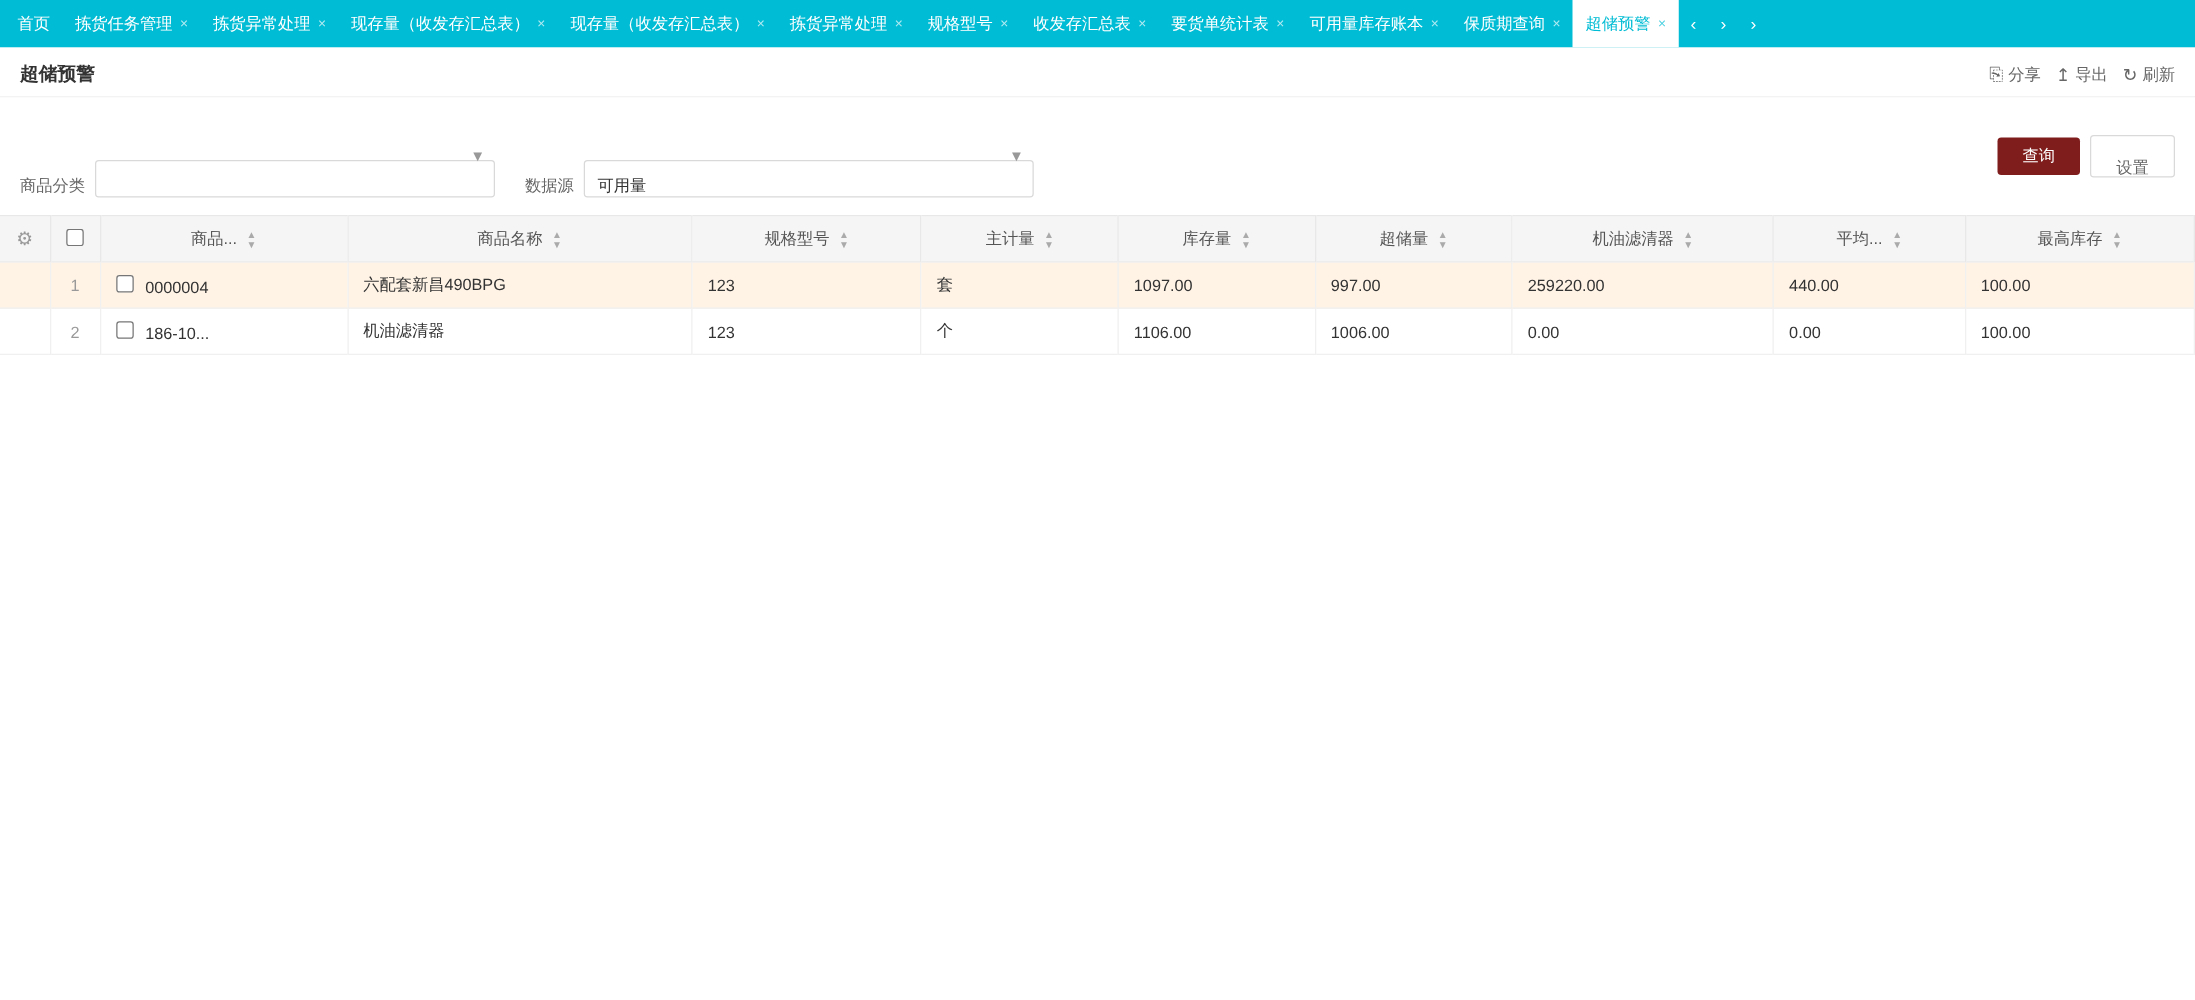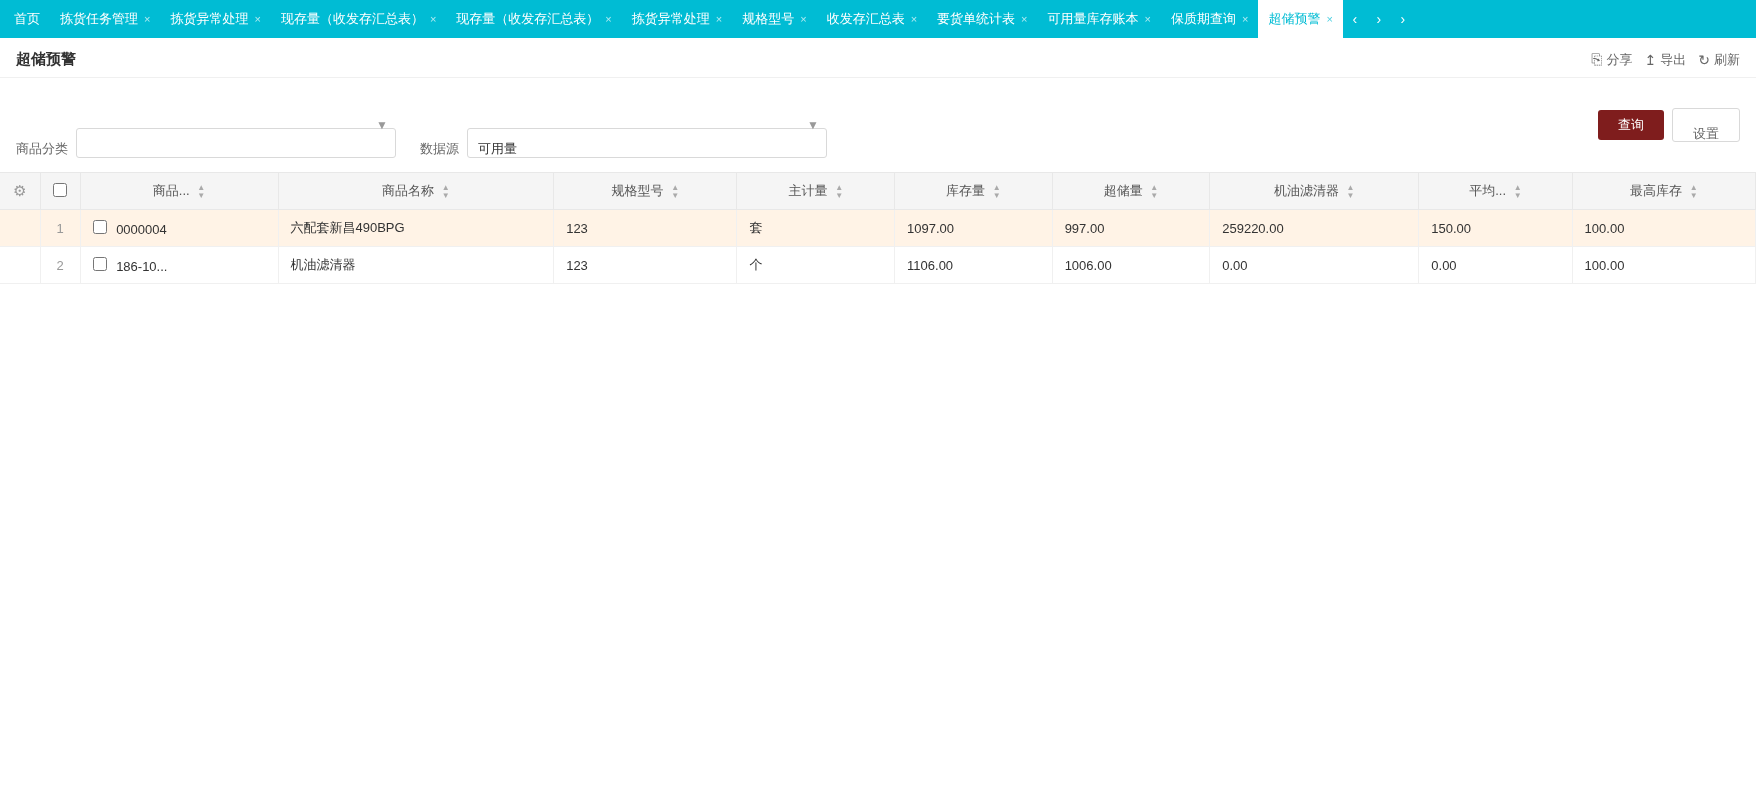--- a/index.html
+++ b/index.html
@@ -388,21 +388,21 @@
     <td>
       <input type="checkbox" class="checkbox-el" style="margin-right: 6px;">
       <span>0000004</span>
     </td>
     <td>六配套新昌490BPG</td>
     <td>123</td>
     <td>套</td>
     <td>1097.00</td>
     <td>997.00</td>
     <td>259220.00</td>
-    <td>150.00</td>
+    <td>440.00</td>
     <td>100.00</td>
   </tr>
           <tr>
     <td class="col-settings"></td>
     <td class="col-checkbox">
       <span class="row-num">2</span>
     </td>
     <td>
       <input type="checkbox" class="checkbox-el" style="margin-right: 6px;">
       <span>186-10...</span>

